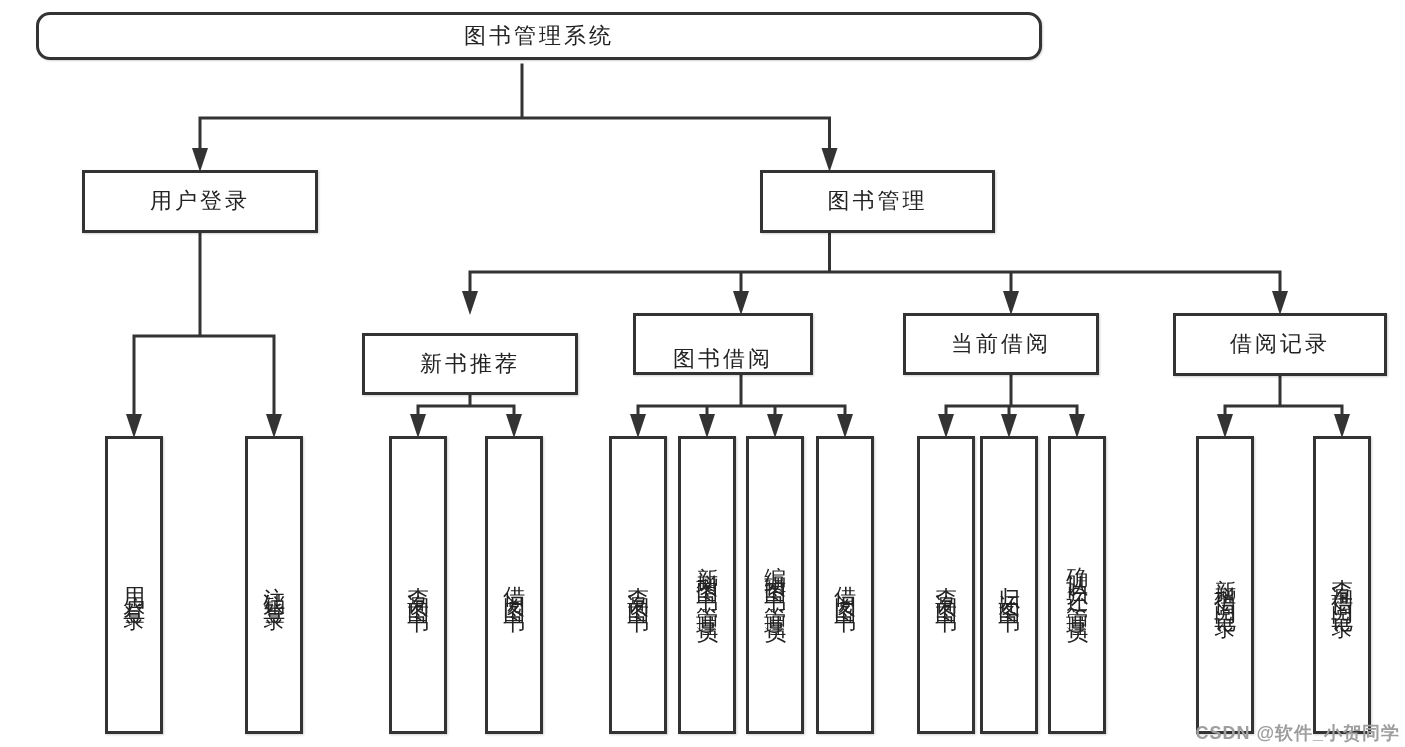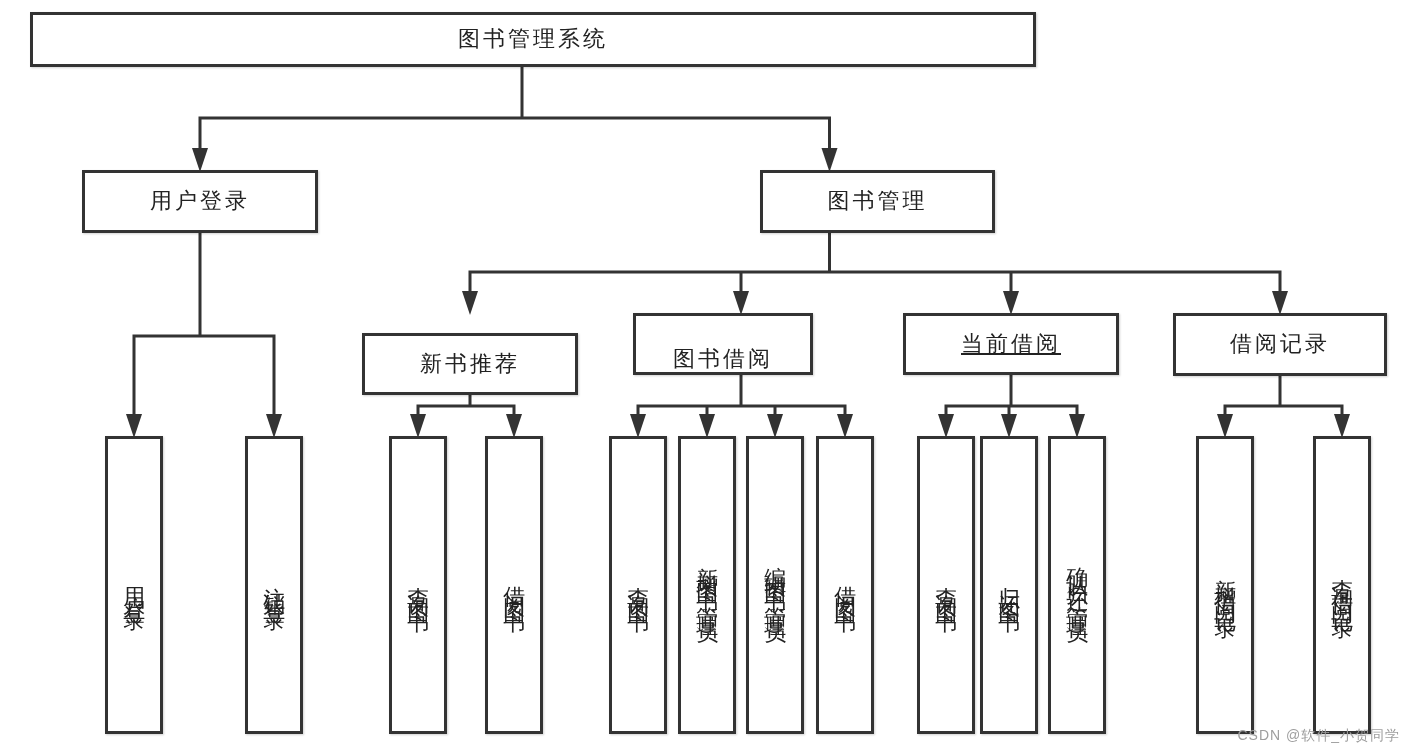--- a/index.html
+++ b/index.html
@@ -28,22 +28,23 @@
     white-space:nowrap;
   }
   .node.v .lbl{
     writing-mode:vertical-rl;
     letter-spacing:8px;
     font-size:22px;
     white-space:normal;
   }
   .watermark{
     position:absolute;right:5px;bottom:2px;z-index:3;
-    font-size:14px;color:var(--wm);letter-spacing:1px;
+    font-size:18px;color:var(--wm);letter-spacing:1px;
     font-family:"Liberation Sans","DejaVu Sans",sans-serif;
+    font-weight:bold;
   }
 </style>
 </head>
 <body>
 
 <div class="canvas">
   <svg id="connectors" width="1405" height="747" viewBox="0 0 1405 747">
       <g fill="none" stroke="#333333" stroke-width="3" stroke-linecap="square">
         <path d="M 522 65 V 118 M 200 118 H 829.5 M 200 118 V 153 M 829.5 118 V 153 M 200 231 V 336 M 134 336 H 274 M 134 336 V 419 M 274 336 V 419 M 829.5 231 V 272 M 470 272 H 1280 M 470 272 V 296 M 741 272 V 296 M 1011 272 V 296 M 1280 272 V 296 M 470 373 V 406 M 418 406 H 514 M 418 406 V 419 M 514 406 V 419 M 741 373 V 406 M 638 406 H 845 M 638 406 V 419 M 707 406 V 419 M 775 406 V 419 M 845 406 V 419 M 1011 373 V 406 M 946 406 H 1077 M 946 406 V 419 M 1009 406 V 419 M 1077 406 V 419 M 1280 374 V 406 M 1225 406 H 1342 M 1225 406 V 419 M 1342 406 V 419 "></path>
       </g>
@@ -63,38 +64,38 @@
         <polygon points="767,414 783,414 775,438"></polygon>
         <polygon points="837,414 853,414 845,438"></polygon>
         <polygon points="938,414 954,414 946,438"></polygon>
         <polygon points="1001,414 1017,414 1009,438"></polygon>
         <polygon points="1069,414 1085,414 1077,438"></polygon>
         <polygon points="1217,414 1233,414 1225,438"></polygon>
         <polygon points="1334,414 1350,414 1342,438"></polygon>
       </g>
     </svg>
 
-  <div class="node h" style="left: 30px; top: 12px; width: 1006px; height: 55px;">
+  <div class="node h" style="left: 36px; top: 12px; width: 1006px; height: 48px; border-radius: 14px;">
     <span class="lbl">图书管理系统</span>
   </div>
 
   <div class="node h" style="left: 82px; top: 170px; width: 236px; height: 63px;">
     <span class="lbl">用户登录</span>
   </div>
   <div class="node h" style="left: 712px; top: 170px; width: 235px; height: 63px; margin-left: 48px;">
     <span class="lbl">图书管理</span>
   </div>
 
   <div class="node h" style="left: 362px; top: 313px; width: 216px; height: 62px; margin-top: 20px;">
     <span class="lbl">新书推荐</span>
   </div>
   <div class="node h" style="left: 633px; top: 313px; width: 180px; height: 62px; align-items: flex-end;">
     <span class="lbl">图书借阅</span>
   </div>
-  <div class="node h" style="left: 903px; top: 313px; width: 216px; height: 62px; text-decoration: underline;">
+  <div class="node h" style="left: 903px; top: 313px; width: 196px; height: 62px;">
     <span class="lbl">当前借阅</span>
   </div>
   <div class="node h" style="left: 1173px; top: 313px; width: 214px; height: 63px;">
     <span class="lbl">借阅记录</span>
   </div>
 
   <div class="node v" style="left: 105px; top: 436px; width: 58px; height: 298px;">
     <span class="lbl">用户登录</span>
   </div>
   <div class="node v" style="left: 245px; top: 436px; width: 58px; height: 298px;">

